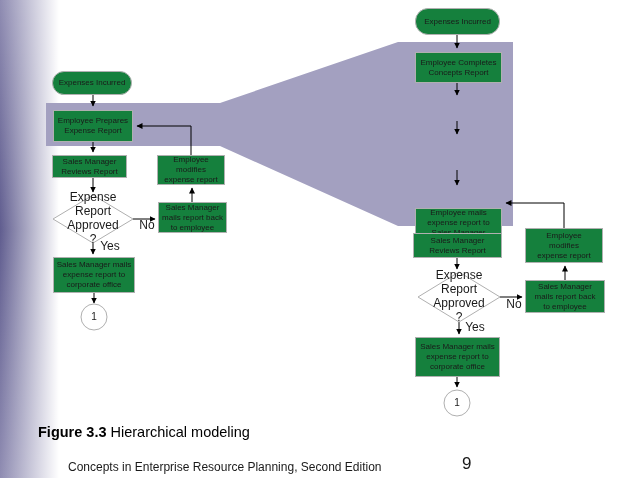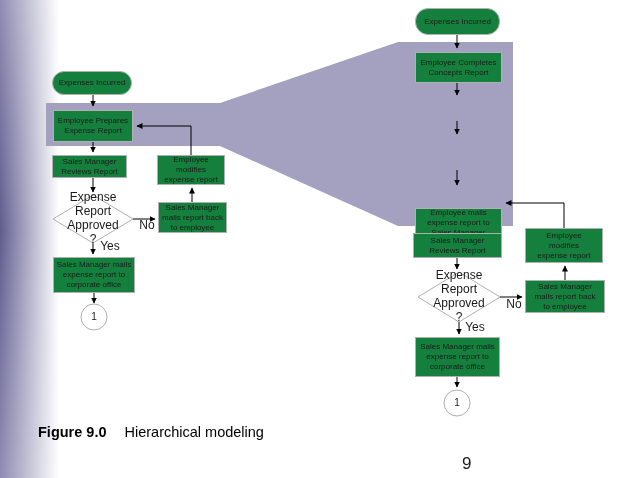--- a/index.html
+++ b/index.html
@@ -23,21 +23,21 @@
   .terminator{border-radius:13px;}
   .free-label{
     position:absolute; background:transparent; border:none;
     font-size:12px; color:#1a1a1a; text-align:center;
     display:flex; align-items:center; justify-content:center;
     white-space:pre-line; line-height:1.15;
   }
   .connector-label{font-size:10px;}
   .caption{position:absolute; left:38px; top:424px; font-size:14.5px; color:#000;}
   .caption .fig{font-weight:bold;}
-  .caption .rest{margin-left:18px;}
+  .caption .rest{margin-left:4px;}
   .footer-line{position:absolute; left:68px; top:460px; font-size:12px; color:#1a1a1a;}
   .page-num{position:absolute; left:462px; top:454px; font-size:17px; color:#1a1a1a;}
 </style>
 </head>
 <body>
 
 <div class="slide">
 
   <div class="sidebar"></div>
 
@@ -119,17 +119,18 @@
 mails report back
 to employee</div>
   <div class="free-label" style="left:504px;top:299px;width:20px;height:12px;">No</div>
   <div class="free-label" style="left:463px;top:322px;width:24px;height:12px;">Yes</div>
   <div class="node" style="left:415px;top:337px;width:85px;height:40px;">Sales Manager mails
 expense report to
 corporate office</div>
   <div class="free-label connector-label" style="left:444px;top:390px;width:26px;height:26px;">1</div>
 
   <div class="caption">
-    <span class="fig">Figure 9.0</span><span class="rest">Hierarchical modeling</span>
+    <span class="fig">Figure 3.3</span><span class="rest">Hierarchical modeling</span>
   </div>
+  <div class="footer-line">Concepts in Enterprise Resource Planning, Second Edition</div>
   <div class="page-num">9</div>
 
 </div>
 
 </body></html>

